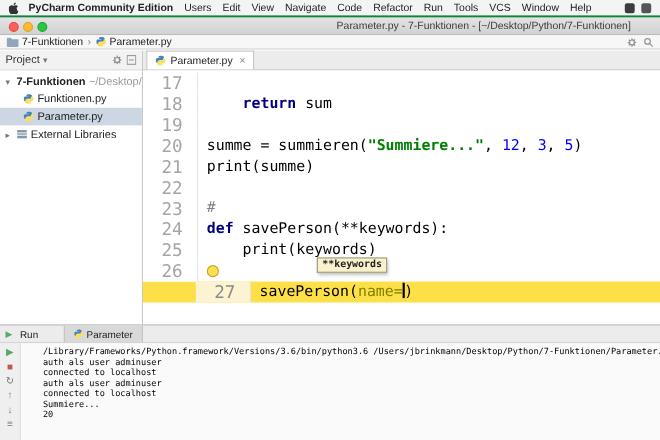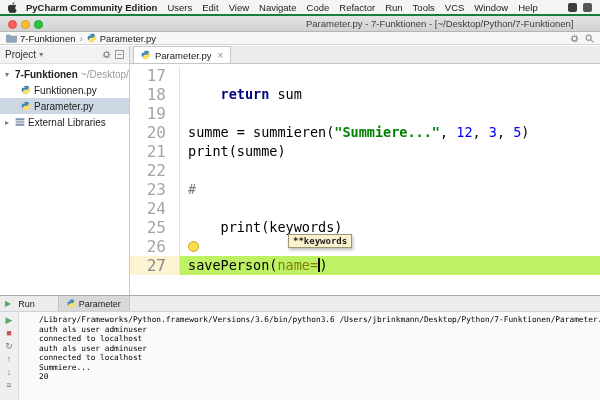--- a/index.html
+++ b/index.html
@@ -58,21 +58,21 @@
   .tab{height:16px;background:#fff;border:1px solid #c6c6c6;border-bottom:none;
        display:flex;align-items:center;gap:4px;padding:0 7px;font-size:9.5px;cursor:default;}
   .tab .close{color:#8a8a8a;font-size:10px;margin-left:2px;}
   .editor{flex:1;position:relative;background:#fff;overflow:hidden;
           font-family:"DejaVu Sans Mono",monospace;font-size:13.5px;}
   #code-lines{padding-top:2px;}
   .code-line{display:flex;height:19px;line-height:19px;}
   .gutter{flex:0 0 50px;width:50px;text-align:right;padding-right:13px;box-sizing:border-box;
           color:#a5a5a5;font-size:16px;border-right:1px solid #e4e4e4;background:#fff;}
   .codetext{padding-left:8px;white-space:pre;color:#000;}
-  .code-line.cur{background:#bef264;}
+  .code-line.cur{background:#fde047;padding-left:48px;}
   .code-line.cur .gutter{background:#fbf3d2;color:#8b8b8b;}
   .kw{color:#000080;font-weight:bold;}
   .str{color:#008000;font-weight:bold;}
   .num{color:#0000ff;}
   .cmt{color:#808080;font-style:italic;}
   .kwarg{color:#808000;}
   .caret{display:inline-block;width:1.5px;height:14px;background:#000;vertical-align:-2px;}
   .bulb{display:inline-block;width:9px;height:9px;border-radius:50%;background:#fbe04c;
         border:1px solid #c9a227;margin-top:4px;}
   .tooltip{position:absolute;left:158px;top:170px;background:#f9f2cc;border:1px solid #99987a;
@@ -250,20 +250,21 @@
             <div class="code-line">
               <span class="gutter">22</span>
               <span class="codetext"></span>
             </div>
             <div class="code-line">
               <span class="gutter">23</span>
               <span class="codetext"><span class="cmt">#</span></span>
             </div>
             <div class="code-line">
               <span class="gutter">24</span>
+              <span class="codetext"><span class="kw">def</span><span class=""> savePerson(**keywords):</span></span>
             </div>
             <div class="code-line">
               <span class="gutter">25</span>
               <span class="codetext"><span class="">    print(keywords)</span></span>
             </div>
             <div class="code-line">
               <span class="gutter">26</span>
               <span class="codetext"><span class="bulb"></span></span>
             </div>
             <div class="code-line cur">

